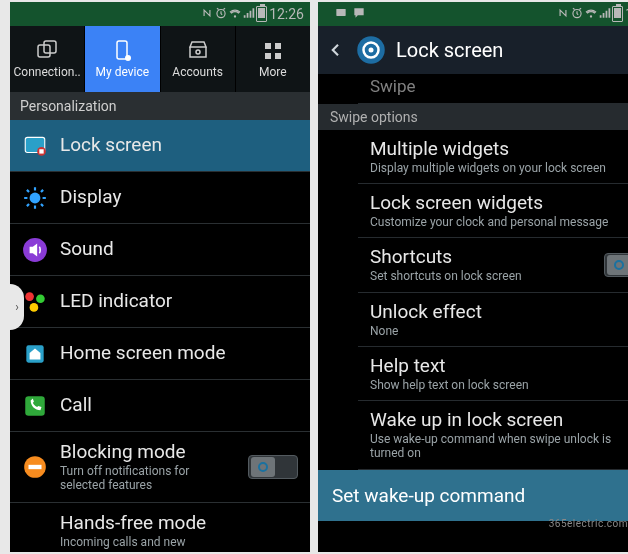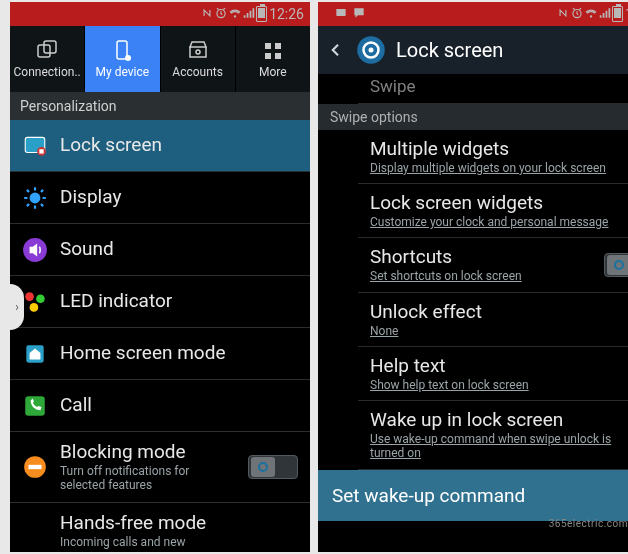--- a/index.html
+++ b/index.html
@@ -3,21 +3,21 @@
 <meta charset="utf-8">
 <style>
   * { margin: 0; padding: 0; box-sizing: border-box; font-family: Roboto, "Helvetica Neue", Arial, sans-serif; }
   body { background: #e8e8e8; width: 628px; height: 554px; overflow: hidden; position: relative; }
   .shot { position: absolute; background: #000; overflow: hidden; }
   .shot.left  { left: 10px;  top: 2px; width: 300px; height: 550px; }
   .shot.right { left: 318px; top: 2px; width: 348px; height: 550px; }
   .watermark { position: absolute; right: 0; top: 518px; font-size: 10px; color: #888; letter-spacing: .5px; }
 
   
-  .statusbar { height: 24px; background: #b91c1c; display: flex; align-items: center; justify-content: flex-end; padding: 0 6px 0 16px; color: #b8b8b8; font-size: 11px; }
+  .statusbar { height: 24px; background: #14532d; display: flex; align-items: center; justify-content: flex-end; padding: 0 6px 0 16px; color: #b8b8b8; font-size: 11px; }
   .statusbar .left-icons { display: flex; gap: 4px; flex: 1; }
   .statusbar svg, .statusbar .sicon { width: 14px; height: 14px; display: inline-block; }
   .statusbar .clock { color: #b8b8b8; font-size: 14px; margin-left: 2px; }
   .battfill { position: absolute; left: 1px; top: 1px; width: 7px; height: 10px; background: #b8b8b8; }
 
   
   .tabs { display: flex; height: 66px; background: #0f1416; }
   .tab { flex: 1; display: flex; flex-direction: column; align-items: center; justify-content: center; gap: 2px; color: #dcdcdc; font-size: 12px; border-right: 1px solid #000; position: relative; }
   .tab:last-child { border-right: none; }
   .tab.active { background: #3b82f6; color: #fff; align-items: center; }
@@ -43,21 +43,21 @@
   
   .abar { height: 48px; background: #18202a; display:flex; align-items:center; gap: 10px; padding: 0 8px; color:#fff;}
   .abar .back { width: 20px; display:flex; align-items:center; }
   .abar .aicon { width: 30px; height: 30px; display:flex; align-items:center; justify-content:center; }
   .abar .atitle { font-size: 20px; }
 
   
   .rrow { display:flex; align-items:center; padding: 8px 12px; border-bottom:1px solid #262b2f; color:#e8e8e8; min-height: 52px; gap:10px;margin-left:40px;}
   .rrow .rt { display:flex; flex-direction:column; gap:1px; flex:1; min-width:0;}
   .rrow .rt .t { font-size: 19px; line-height:1.15; }
-  .rrow .rt .s { font-size: 12px; color:#9aa3a7; line-height:1.2;text-decoration:underline; }
+  .rrow .rt .s { font-size: 12px; color:#9aa3a7; line-height:1.2; }
   .rrow.dim .t { color:#808080; font-size:17px;}
   .rrow .tail2 { display:flex; align-items:center; }
 
   .swipe-opts { background:#262b2f; color:#b0b0b0; font-size:14px; padding:5px 12px; }
 
   .command-bar { background:#2f718e; color:#fff; font-size:19px; padding:14px 14px; }
 
   
   .checkbox { width:24px; height:24px; border:2px solid #666; border-radius:2px; display:inline-flex; align-items:center; justify-content:center;}
   .checkbox.checked svg { width:20px; height:20px; }

